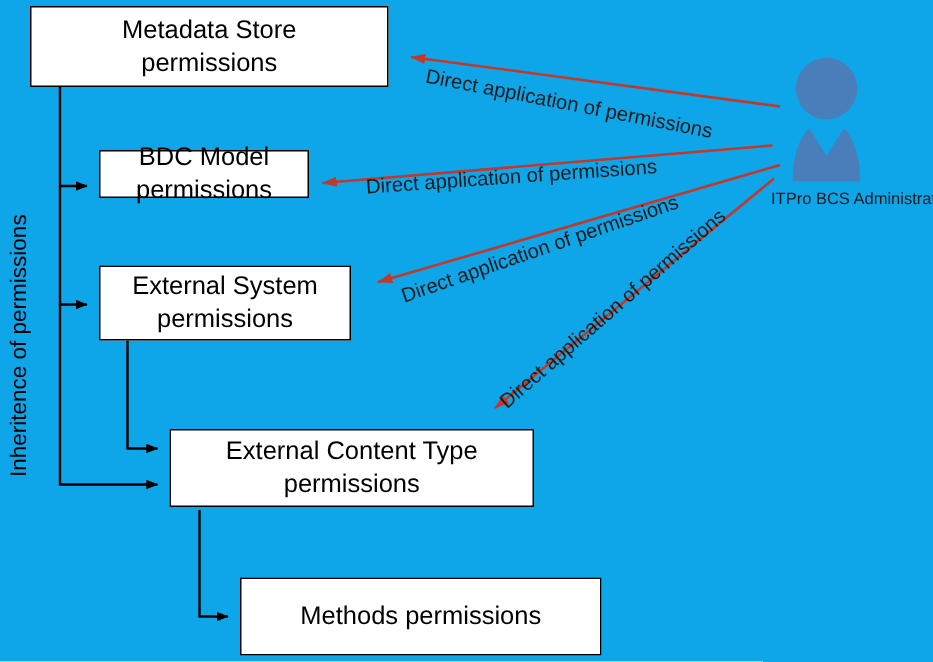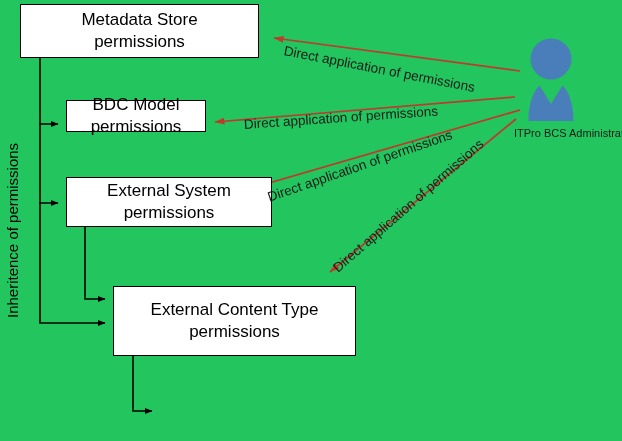--- a/index.html
+++ b/index.html
@@ -7,21 +7,21 @@
     padding: 0;
     background: #ffffff;
   }
   body {
     font-family: "Liberation Sans", sans-serif;
   }
   #diagram-root {
     position: relative;
     width: 622px;
     height: 441px;
-    background: #22c55e;
+    background: #0ea5e9;
     overflow: hidden;
   }
   #diagram-svg {
     position: absolute;
     left: 0;
     top: 0;
     width: 622px;
     height: 441px;
   }
   .box {
@@ -109,30 +109,33 @@
   <div class="box" style="left:20px; top:4px; width:239px; height:54px;">
     <span class="box-label">Metadata Store
 permissions</span>
   </div>
 
   <div class="box" style="left:66px; top:100px; width:140px; height:32px;">
     <span class="box-label">BDC Model
 permissions</span>
   </div>
 
-  <div class="box" style="left:66px; top:177px; width:206px; height:50px;">
+  <div class="box" style="left:66px; top:177px; width:168px; height:50px;">
     <span class="box-label">External System
 permissions</span>
   </div>
 
-  <div class="box" style="left:113px; top:286px; width:243px; height:70px;">
+  <div class="box" style="left:113px; top:286px; width:243px; height:52px;">
     <span class="box-label">External Content Type
 permissions</span>
   </div>
 
+  <div class="box" style="left:160px; top:385px; width:241px; height:52px;">
+    <span class="box-label">Methods permissions</span>
+  </div>
 
   <div class="vlabel" style="left:4px; top:318px; transform: rotate(-90deg);">Inheritence of permissions</div>
 
   <div class="arrow-label" style="left:284px; top:43px; transform: rotate(11deg);">Direct application of permissions</div>
 
   <div class="arrow-label" style="left:244px; top:117px; transform: rotate(-4deg);">Direct application of permissions</div>
 
   <div class="arrow-label" style="left:268px; top:190px; transform: rotate(-19deg);">Direct application of permissions</div>
 
   <div class="arrow-label" style="left:335px; top:262px; transform: rotate(-41deg);">Direct application of permissions</div>

